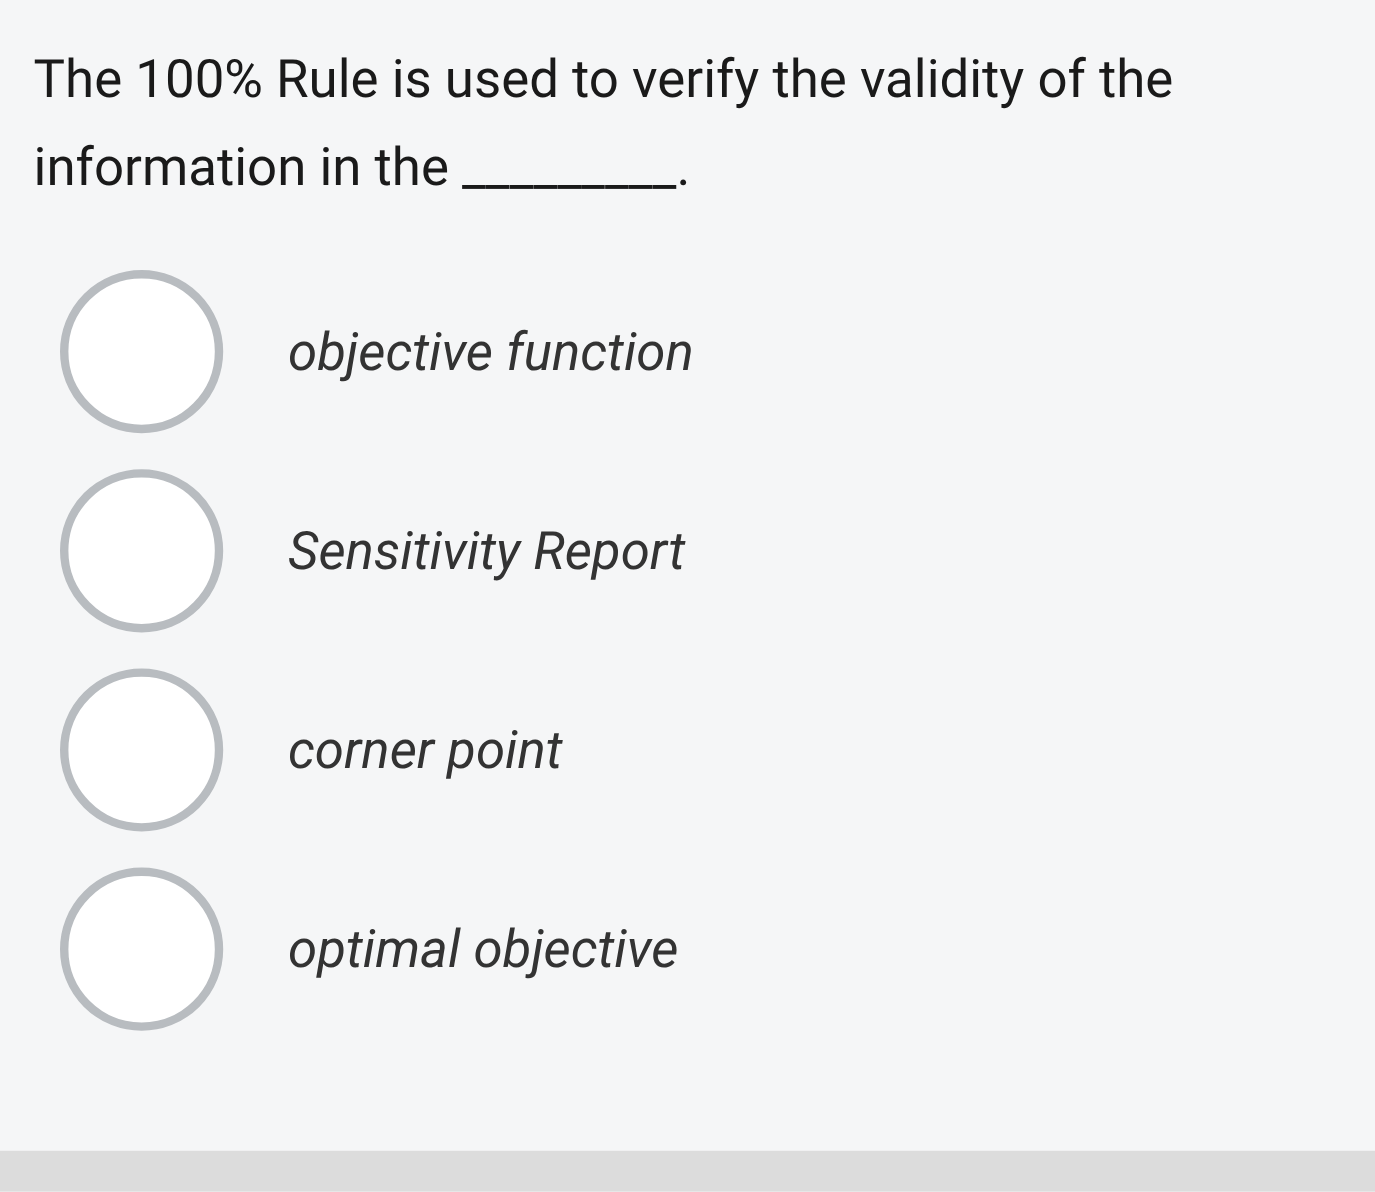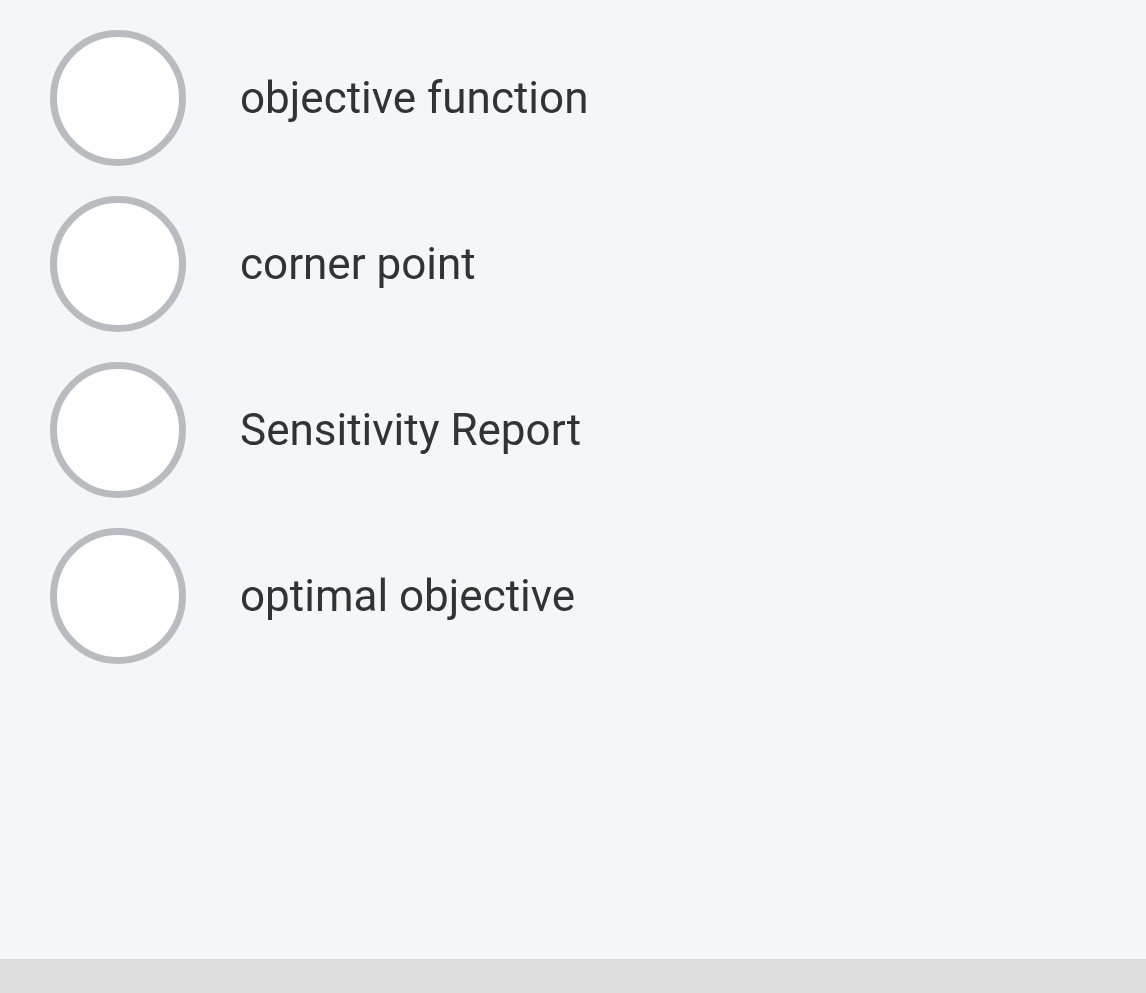--- a/index.html
+++ b/index.html
@@ -39,49 +39,51 @@
       border-radius: 50%;
       border: 7px solid #b8bcc0;
       background-color: #ffffff;
       flex-shrink: 0;
       margin-right: 54px;
     }
     .option-label {
       font-size: 44px;
       color: #333333;
       font-weight: 400;
+      font-style: italic;
     }
     .footer-bar {
       position: absolute;
       bottom: 0;
       left: 0;
       right: 0;
       height: 34px;
       background-color: #dcdcdc;
     }
   </style>
 </head>
 <body>
 
 <div class="container">
+  <div class="question-text">The 100% Rule is used to verify the validity of the information in the _________.</div>
 
   <div class="options">
     <div class="option">
       <div class="radio-circle"></div>
       <div class="option-label">objective function</div>
     </div>
 
     <div class="option">
       <div class="radio-circle"></div>
-      <div class="option-label">corner point</div>
+      <div class="option-label">Sensitivity Report</div>
     </div>
 
     <div class="option">
       <div class="radio-circle"></div>
-      <div class="option-label">Sensitivity Report</div>
+      <div class="option-label">corner point</div>
     </div>
 
     <div class="option">
       <div class="radio-circle"></div>
       <div class="option-label">optimal objective</div>
     </div>
   </div>
 </div>
 
 <div class="footer-bar"></div>

